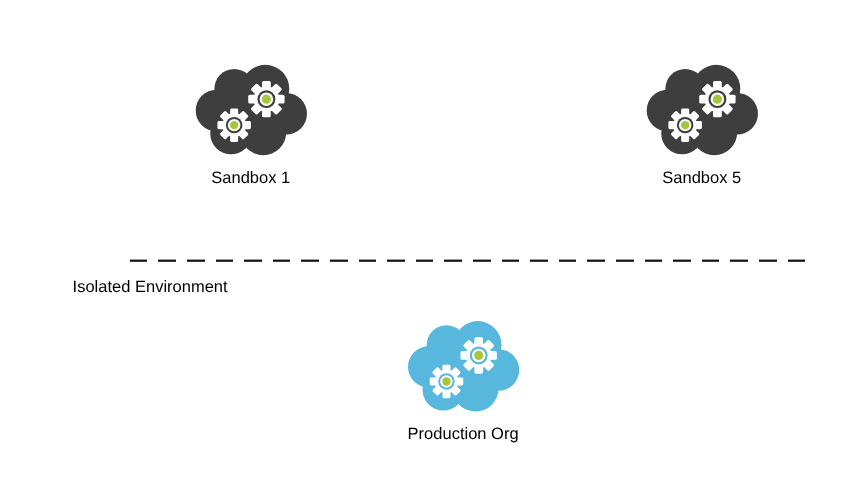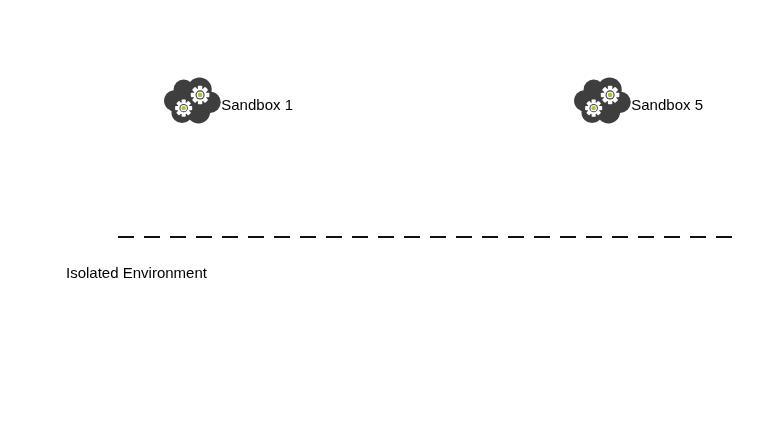--- a/index.html
+++ b/index.html
@@ -14,21 +14,21 @@
     height: 440px;
     background: var(--background, #ffffff);
     overflow: hidden;
   }
   .defs-svg { position: absolute; width: 0; height: 0; }
 
   .node {
     position: absolute;
     width: 130px;
     display: flex;
-    flex-direction: row;
+    flex-direction: column;
     align-items: center;
   }
   .cloud-icon { width: 104px; height: 90px; display: block; }
 
   
   .cloud-lobe { fill: var(--cloud-color); }
   .gear-tooth, .gear-body, .gear-ring { fill: var(--gear-white, #fff); }
   .gear-hole  { fill: var(--cloud-color); }
   .gear-center { fill: var(--gear-center-color, #a6c73c); }
   .node-sandbox    .cloud-icon { --cloud-color: var(--sandbox-cloud, #3e3e3e); }
@@ -54,21 +54,21 @@
       var(--divider, #111) 0px,
       var(--divider, #111) 16px,
       transparent 16px,
       transparent 26px
     );
   }
 
   .env-label {
     position: absolute;
     left: 66px;
-    top: 264px;
+    top: 252px;
     font-size: 15px;
     line-height: 18px;
     color: var(--text, #000);
     white-space: nowrap;
   }
 </style>
 </head>
 <body>
 
 <div class="canvas">
@@ -122,14 +122,20 @@
     <svg class="cloud-icon" viewBox="0 0 110 95">
         <use href="#cloud-gears"></use>
       </svg>
     <div class="node-label">Sandbox 5</div>
   </div>
 
   <div class="divider"></div>
 
   <div class="env-label">Isolated Environment</div>
 
+  <div class="node node-production" style="left:356px; top:289px;">
+    <svg class="cloud-icon" viewBox="0 0 110 95">
+        <use href="#cloud-gears"></use>
+      </svg>
+    <div class="node-label">Production Org</div>
+  </div>
 
 </div>
 
 </body></html>

